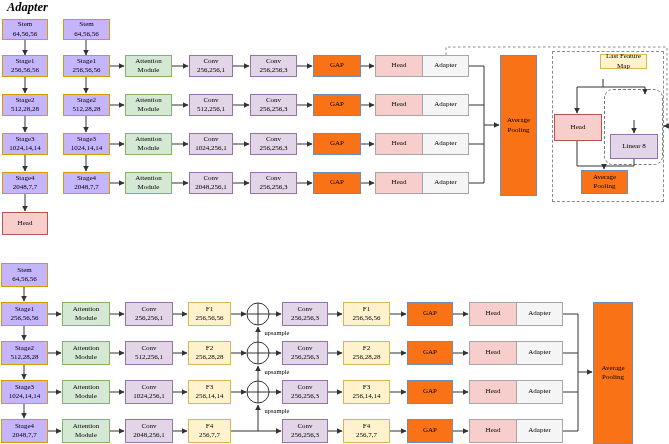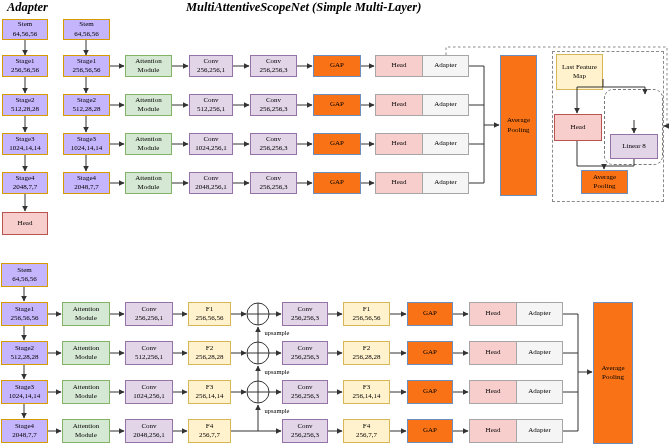--- a/index.html
+++ b/index.html
@@ -25,21 +25,20 @@
   .p{stroke:#333;stroke-width:1;fill:none}
   .d{stroke:#8a8a8a;stroke-width:1;fill:none;stroke-dasharray:2.5 2.5}
   .cc{stroke:#333;stroke-width:1;fill:#fff}
 </style>
 </head>
 <body>
 
 <div id="stage">
 
   <div class="ttl" style="left:7px;top:0px">Adapter</div>
-  <div class="ttl" style="left:186px;top:0px">MultiAttentiveScopeNet (Simple Multi-Layer)</div>
 
   <div class="bx org" style="left:2px;top:19px;width:46px;height:21px">Stem
 64,56,56</div>
   <div class="bx org" style="left:2px;top:55px;width:46px;height:22px">Stage1
 256,56,56</div>
   <div class="bx org" style="left:2px;top:94px;width:46px;height:22px">Stage2
 512,28,28</div>
   <div class="bx org" style="left:2px;top:133px;width:46px;height:22px">Stage3
 1024,14,14</div>
   <div class="bx org" style="left:2px;top:172px;width:46px;height:22px">Stage4
@@ -95,21 +94,21 @@
 256,256,3</div>
   <div class="bx blu" style="left:313px;top:172px;width:48px;height:22px">GAP</div>
   <div class="bx pnkg" style="left:375px;top:172px;width:48px;height:22px">Head</div>
   <div class="bx gry" style="left:422px;top:172px;width:47px;height:22px">Adapter</div>
 
   <div class="bx blu" style="left:500px;top:55px;width:37px;height:141px">Average
 Pooling</div>
 
   <div class="panel" style="left:552px;top:51px;width:112px;height:151px"></div>
   <div class="rgrp" style="left:604px;top:89px;width:59px;height:76px"></div>
-  <div class="bx yel" style="left:556px;top:54px;width:47px;height:36px">Last Feature
+  <div class="bx yel" style="left:600px;top:54px;width:47px;height:15px">Last Feature
 Map</div>
   <div class="bx pnk" style="left:554px;top:114px;width:48px;height:27px">Head</div>
   <div class="bx pur" style="left:610px;top:134px;width:48px;height:25px">Linear 8</div>
   <div class="bx blu" style="left:581px;top:170px;width:47px;height:24px">Average
 Pooling</div>
 
   <div class="bx org" style="left:1px;top:263px;width:47px;height:24px">Stem
 64,56,56</div>
 
   <div class="bx org" style="left:1px;top:302px;width:47px;height:24px">Stage1

